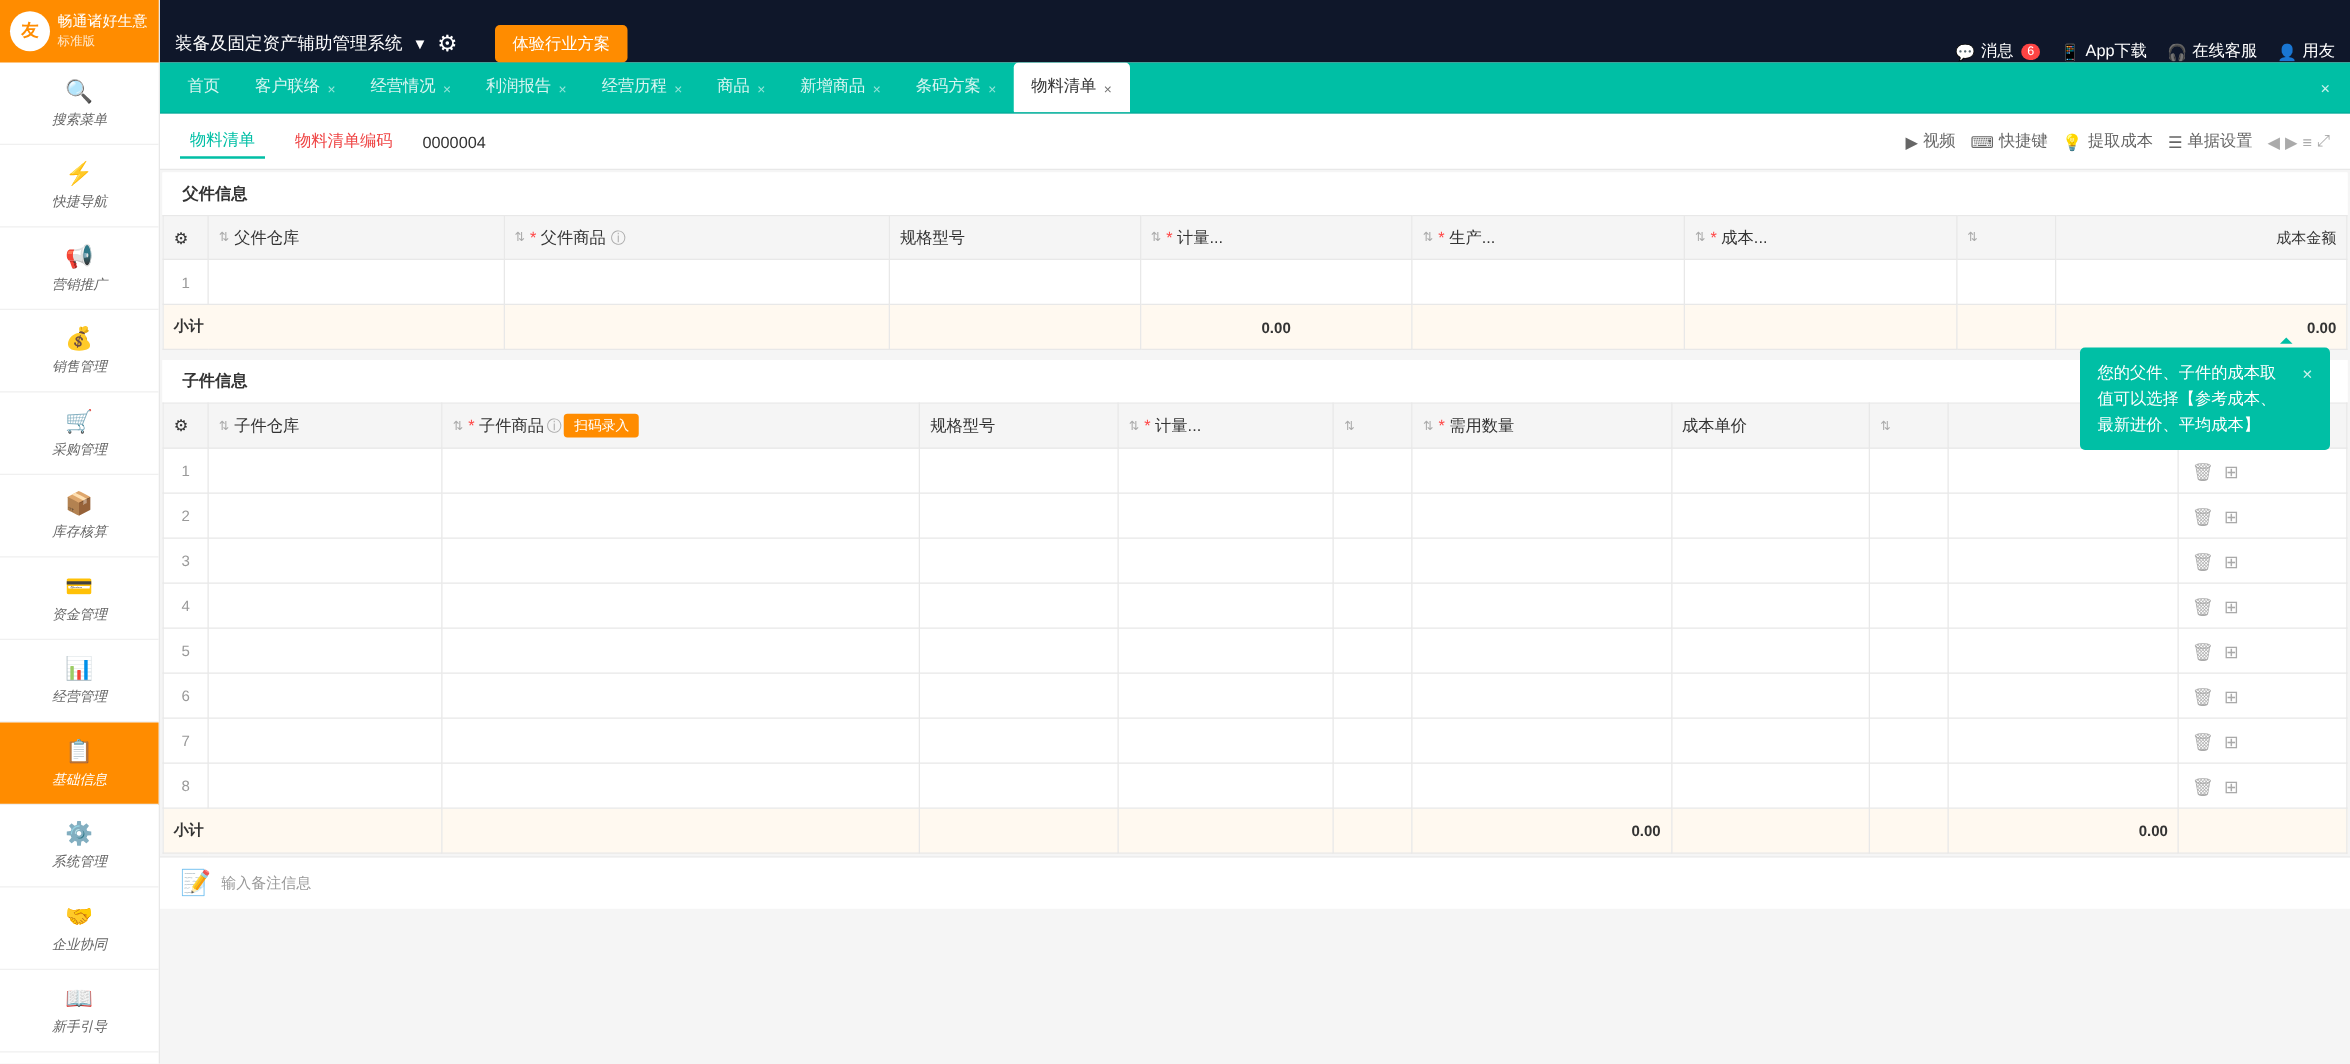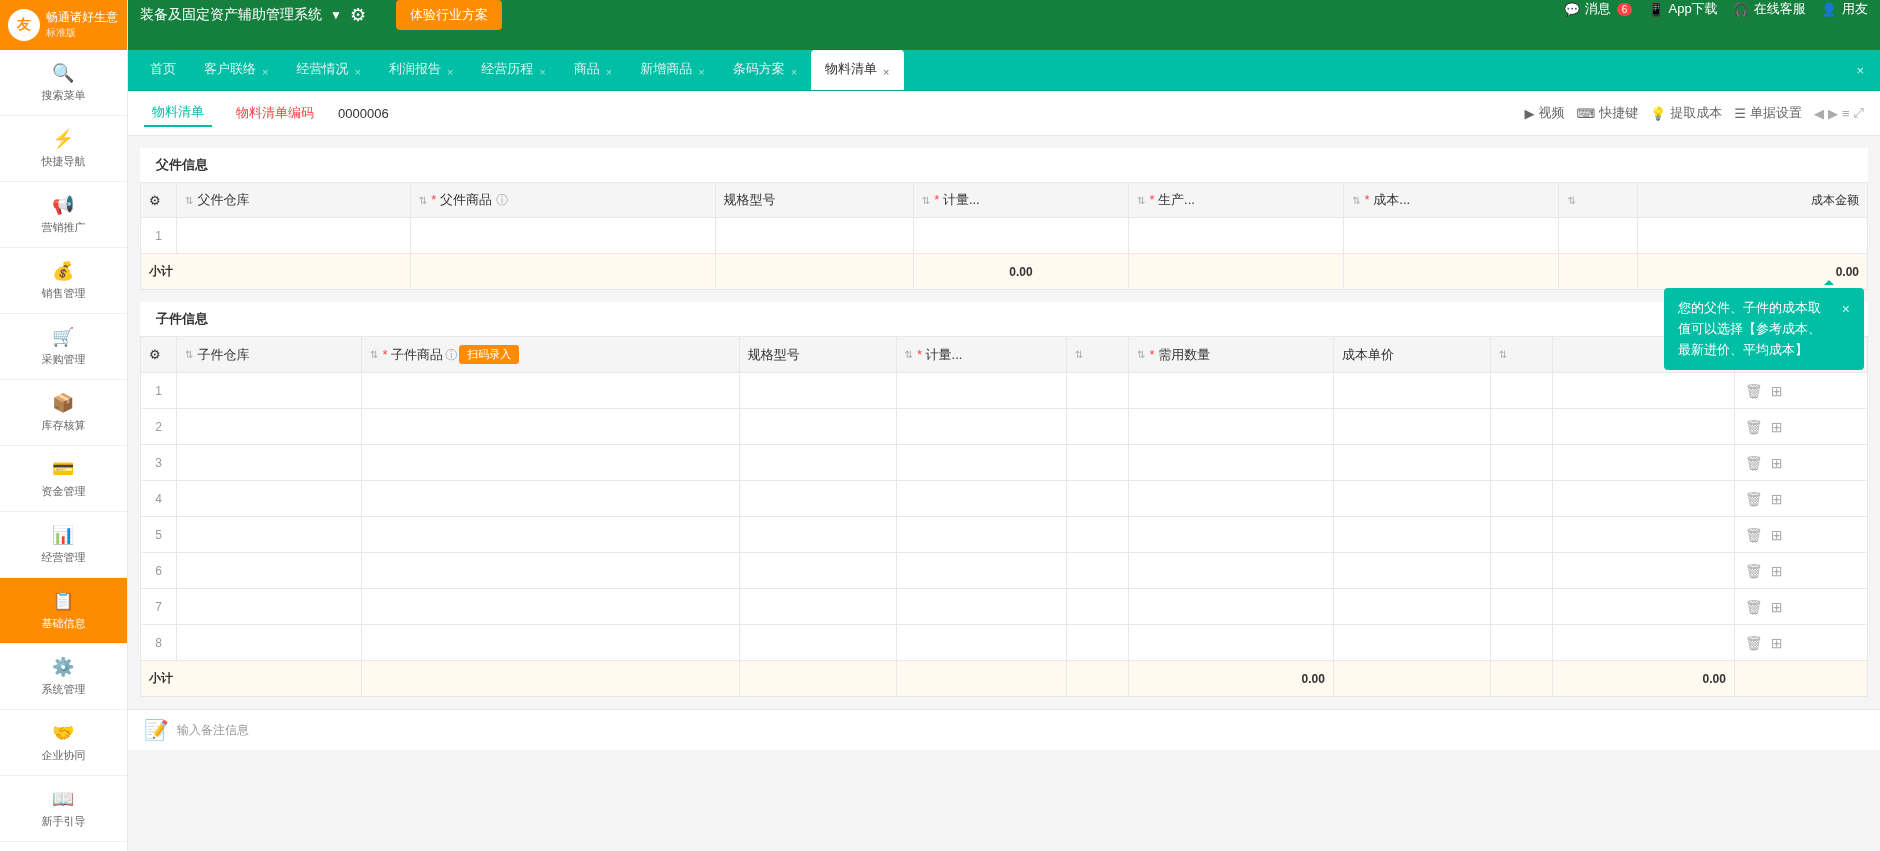--- a/index.html
+++ b/index.html
@@ -9,27 +9,27 @@
     .sidebar { width: 128px; background: #fff; display: flex; flex-direction: column; border-right: 1px solid #e8e8e8; flex-shrink: 0; }
     .sidebar-logo { background: #ff8c00; color: #fff; padding: 8px; display: flex; align-items: center; gap: 6px; height: 50px; }
     .sidebar-logo-icon { width: 32px; height: 32px; background: #fff; border-radius: 50%; display: flex; align-items: center; justify-content: center; }
     .sidebar-logo-icon span { color: #ff8c00; font-size: 14px; font-weight: bold; }
     .sidebar-logo-text { color: #fff; font-size: 12px; line-height: 1.3; }
     .sidebar-logo-sub { font-size: 10px; color: rgba(255,255,255,0.8); }
     .sidebar-nav { flex: 1; overflow-y: auto; }
     .sidebar-item { display: flex; flex-direction: column; align-items: center; padding: 12px 8px; cursor: pointer; color: #666; border-bottom: 1px solid #f0f0f0; transition: background 0.2s; }
     .sidebar-item.active { background: #ff8c00; color: #fff; }
     .sidebar-item .icon { font-size: 18px; margin-bottom: 4px; }
-    .sidebar-item .label { font-size: 11px; text-align: center; }
+    .sidebar-item .label { font-size: 11px; text-align: center; font-style: italic; }
 
     
     .main { flex: 1; display: flex; flex-direction: column; overflow: hidden; }
 
     
-    .topbar { background: #15803d; height: 50px; display: flex; align-items: flex-start; padding: 0 12px; justify-content: space-between; flex-shrink: 0; }
+    .topbar { background: #0f172a; height: 50px; display: flex; align-items: flex-end; padding: 0 12px; justify-content: space-between; flex-shrink: 0; }
     .topbar-left { display: flex; align-items: center; gap: 8px; }
     .topbar-title { color: #fff; font-size: 14px; }
     .topbar-dropdown { color: #fff; font-size: 12px; cursor: pointer; display: flex; align-items: center; gap: 2px; }
     .topbar-settings { color: #fff; font-size: 18px; cursor: pointer; }
     .topbar-btn { background: #ff8c00; color: #fff; padding: 6px 14px; border-radius: 4px; cursor: pointer; font-size: 13px; border: none; margin-left: 22px; }
     .topbar-right { display: flex; align-items: center; gap: 16px; color: #fff; font-size: 13px; }
     .topbar-right-item { display: flex; align-items: center; gap: 4px; cursor: pointer; }
     .badge { background: #ff4444; color: #fff; border-radius: 10px; font-size: 10px; padding: 1px 5px; margin-left: 2px; }
 
     
@@ -44,21 +44,21 @@
 
     
     .sub-header { background: #fff; padding: 8px 16px; display: flex; align-items: center; gap: 16px; border-bottom: 1px solid #e8e8e8; flex-shrink: 0; }
     .sub-header-tab { font-size: 13px; color: #ef4444; padding: 4px 8px; cursor: pointer; }
     .sub-header-tab.active { color: #00bfa5; border-bottom: 2px solid #00bfa5; }
     .sub-header-number { font-size: 13px; color: #333; }
     .sub-header-right { margin-left: auto; display: flex; align-items: center; gap: 12px; color: #666; font-size: 12px; }
     .sub-header-right-item { display: flex; align-items: center; gap: 4px; cursor: pointer; }
 
     
-    .section { background: #fff; margin: 12px; padding: 0; }
+    .section { background: #fff; margin: 2px; padding: 0; }
     .section-title { font-size: 13px; color: #333; font-weight: bold; padding: 8px 16px; background: #fff; }
 
     
     .data-table { width: 100%; border-collapse: collapse; }
     .data-table th { background: #f5f5f5; border: 1px solid #e8e8e8; padding: 8px 8px; font-size: 12px; font-weight: normal; color: #333; text-align: left; white-space: nowrap; }
     .data-table td { border: 1px solid #e8e8e8; padding: 6px 8px; font-size: 12px; color: #333; height: 36px; }
     .data-table .row-num { color: #999; text-align: center; width: 30px; }
     .data-table .subtotal { background: #fff9f0; font-weight: bold; }
     .data-table .subtotal td { background: #fff9f0; }
     .required { color: #ff4444; }
@@ -224,21 +224,21 @@
         <span class="close">×</span>
       </div>
     <div class="nav-close-all">×</div>
   </div>
 
   <div class="content">
 
     <div class="sub-header">
       <span class="sub-header-tab active">物料清单</span>
       <span class="sub-header-tab">物料清单编码</span>
-      <span class="sub-header-number">0000006</span>
+      <span class="sub-header-number">0000004</span>
       <div class="sub-header-right">
         <div class="sub-header-right-item">
           <span>▶</span>
           <span>视频</span>
         </div>
         <div class="sub-header-right-item">
           <span>⌨</span>
           <span>快捷键</span>
         </div>
         <div class="sub-header-right-item">

